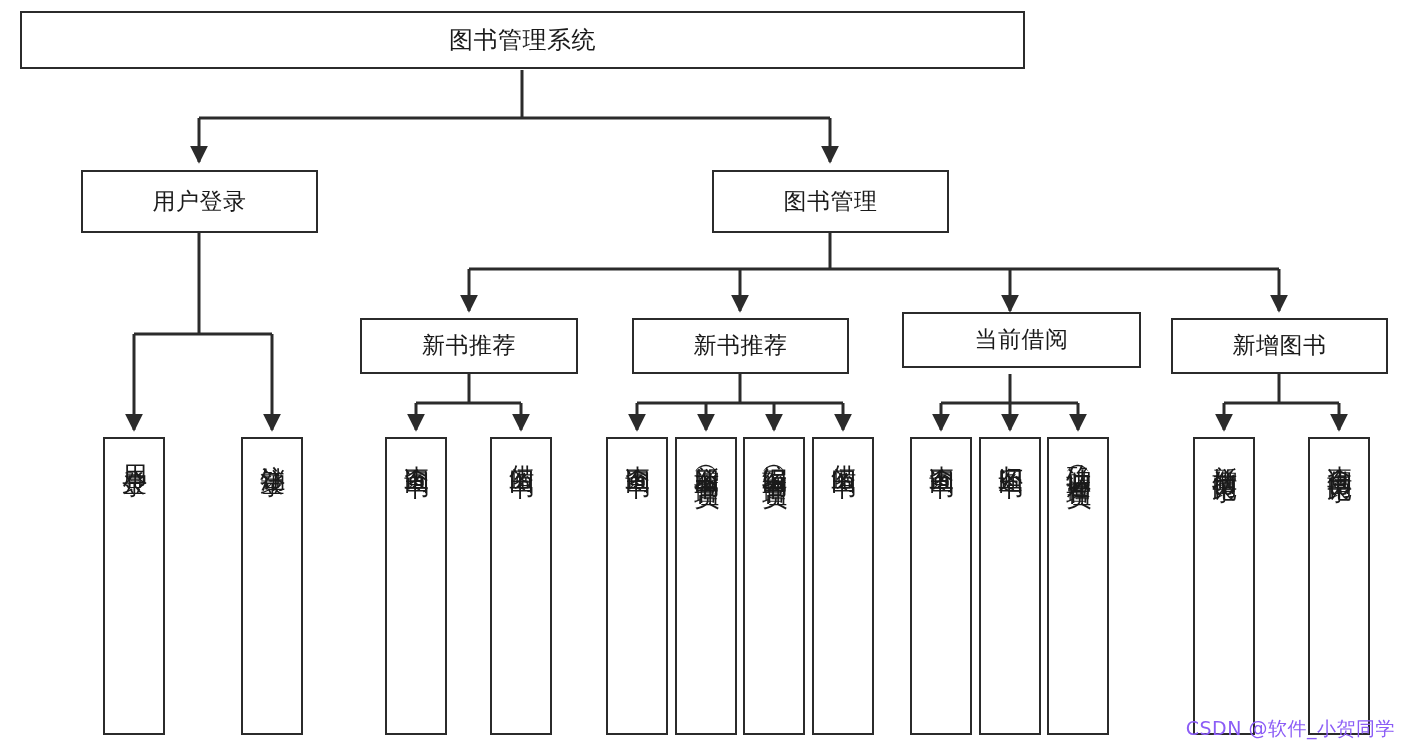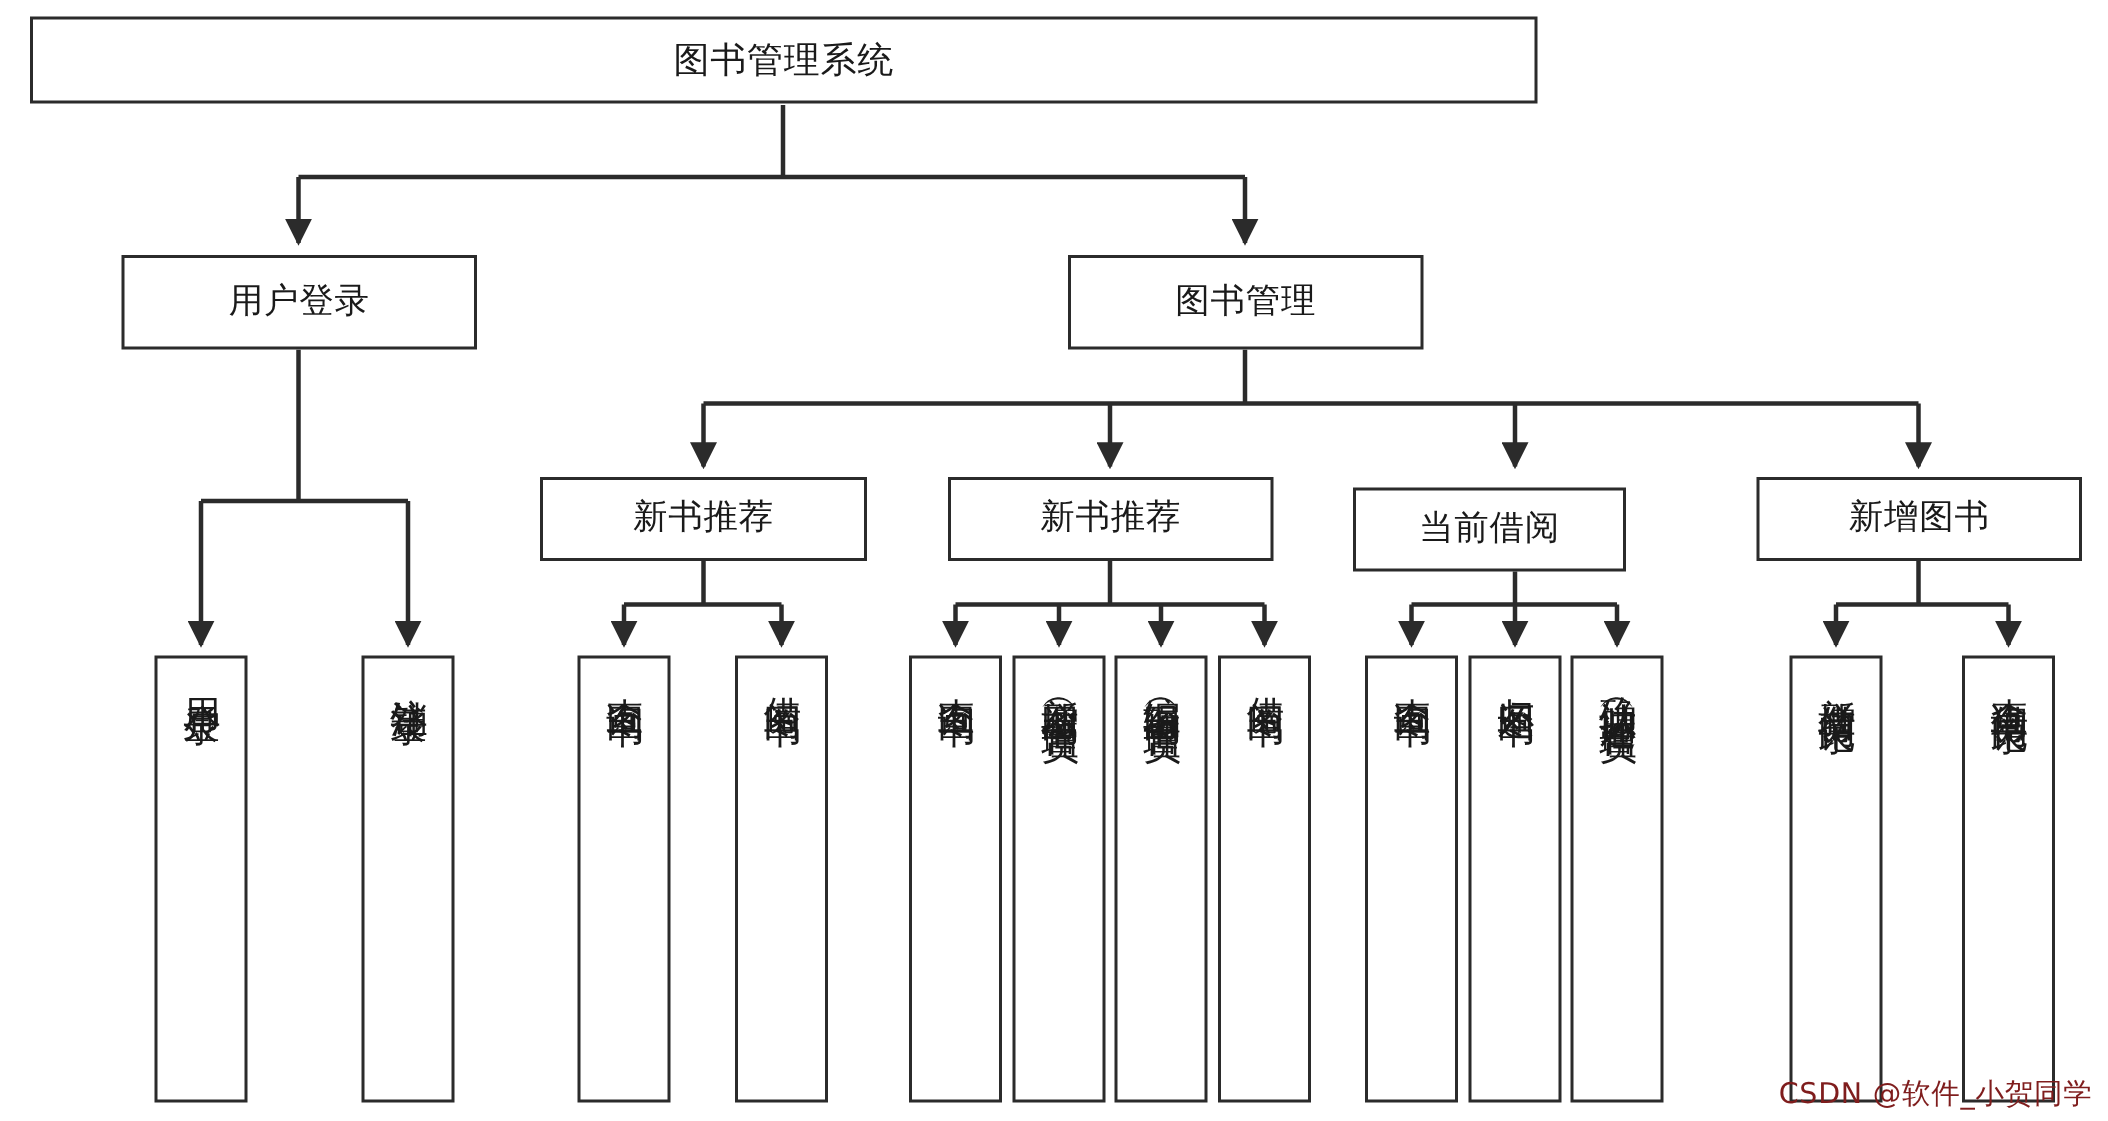--- a/index.html
+++ b/index.html
@@ -61,21 +61,21 @@
     font-size: 25px;
     line-height: 1.05;
     letter-spacing: 3px;
     white-space: nowrap;
   }
   .watermark {
     position: absolute;
     right: 10px;
     bottom: 5px;
     font-size: 19px;
-    color: #7f1d1d;
+    color: #8b5cf6;
     letter-spacing: 0.5px;
     z-index: 5;
     white-space: nowrap;
   }
 </style>
 </head>
 <body>
 
 <div id="canvas">
 
@@ -142,21 +142,21 @@
   <div class="node horiz" style="left:712px; top:170px; width:237px; height:63px;">
     <span class="node-label">图书管理</span>
   </div>
 
   <div class="node horiz" style="left:360px; top:318px; width:218px; height:56px;">
     <span class="node-label">新书推荐</span>
   </div>
   <div class="node horiz" style="left:632px; top:318px; width:217px; height:56px;">
     <span class="node-label">新书推荐</span>
   </div>
-  <div class="node horiz" style="left:902px; top:325px; width:182px; height:56px;">
+  <div class="node horiz" style="left:902px; top:312px; width:239px; height:56px;">
     <span class="node-label">当前借阅</span>
   </div>
   <div class="node horiz" style="left:1171px; top:318px; width:217px; height:56px;">
     <span class="node-label">新增图书</span>
   </div>
 
   <div class="node vert" style="left:103px; top:437px; width:62px; height:298px;">
     <span class="node-label">用户登录</span>
   </div>
   <div class="node vert" style="left:241px; top:437px; width:62px; height:298px;">

